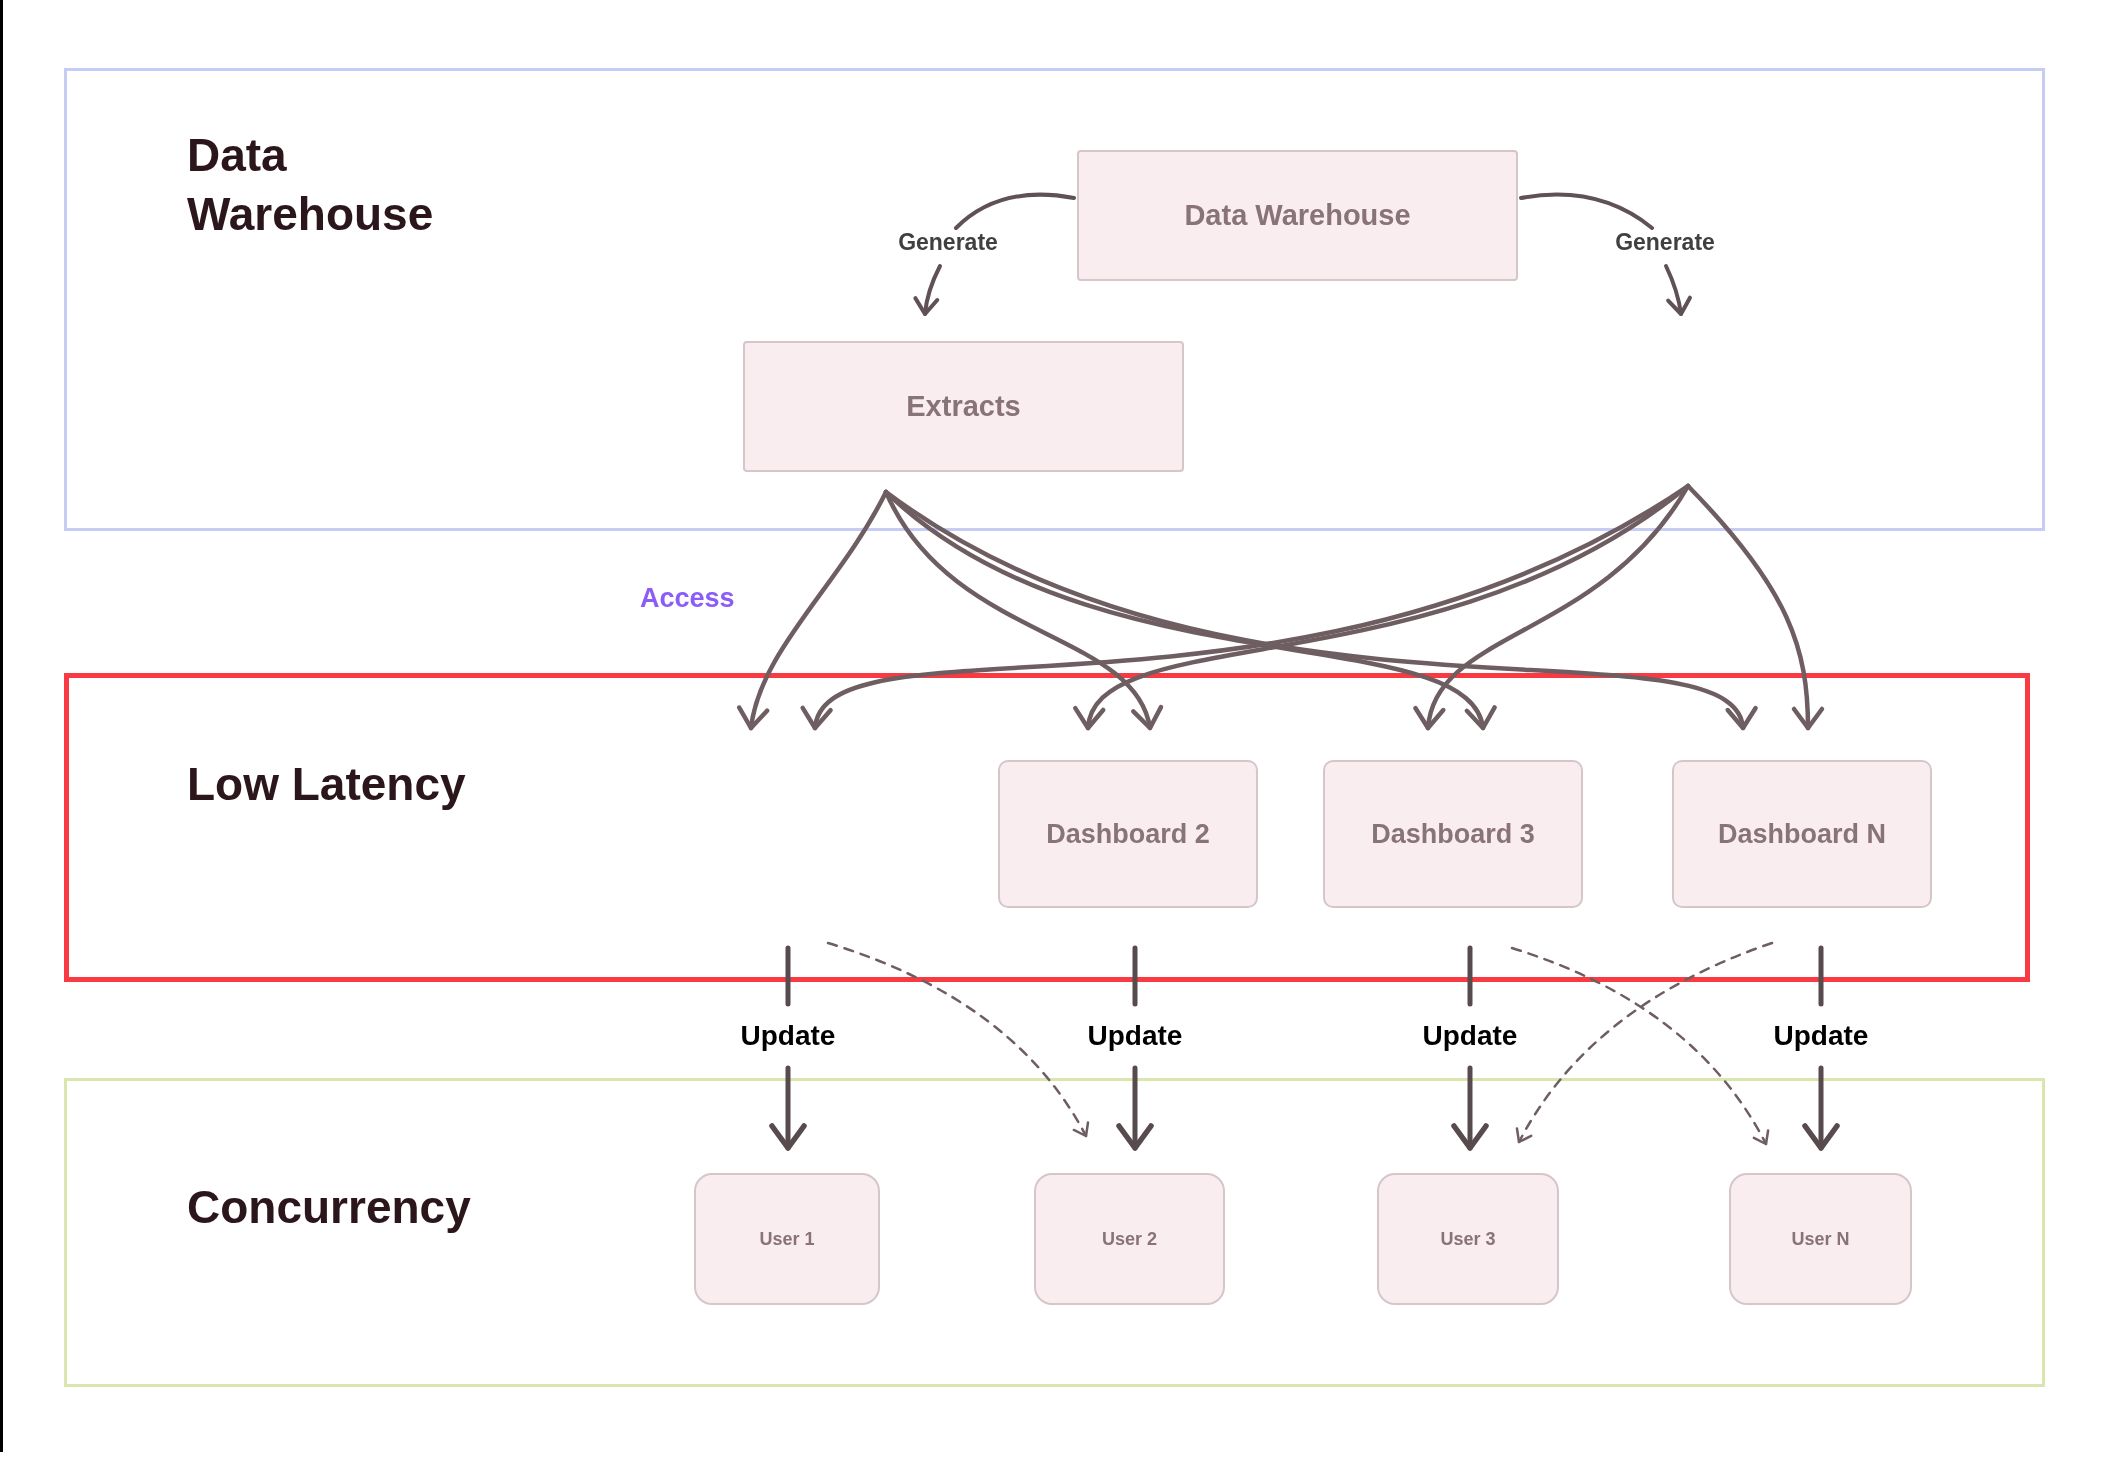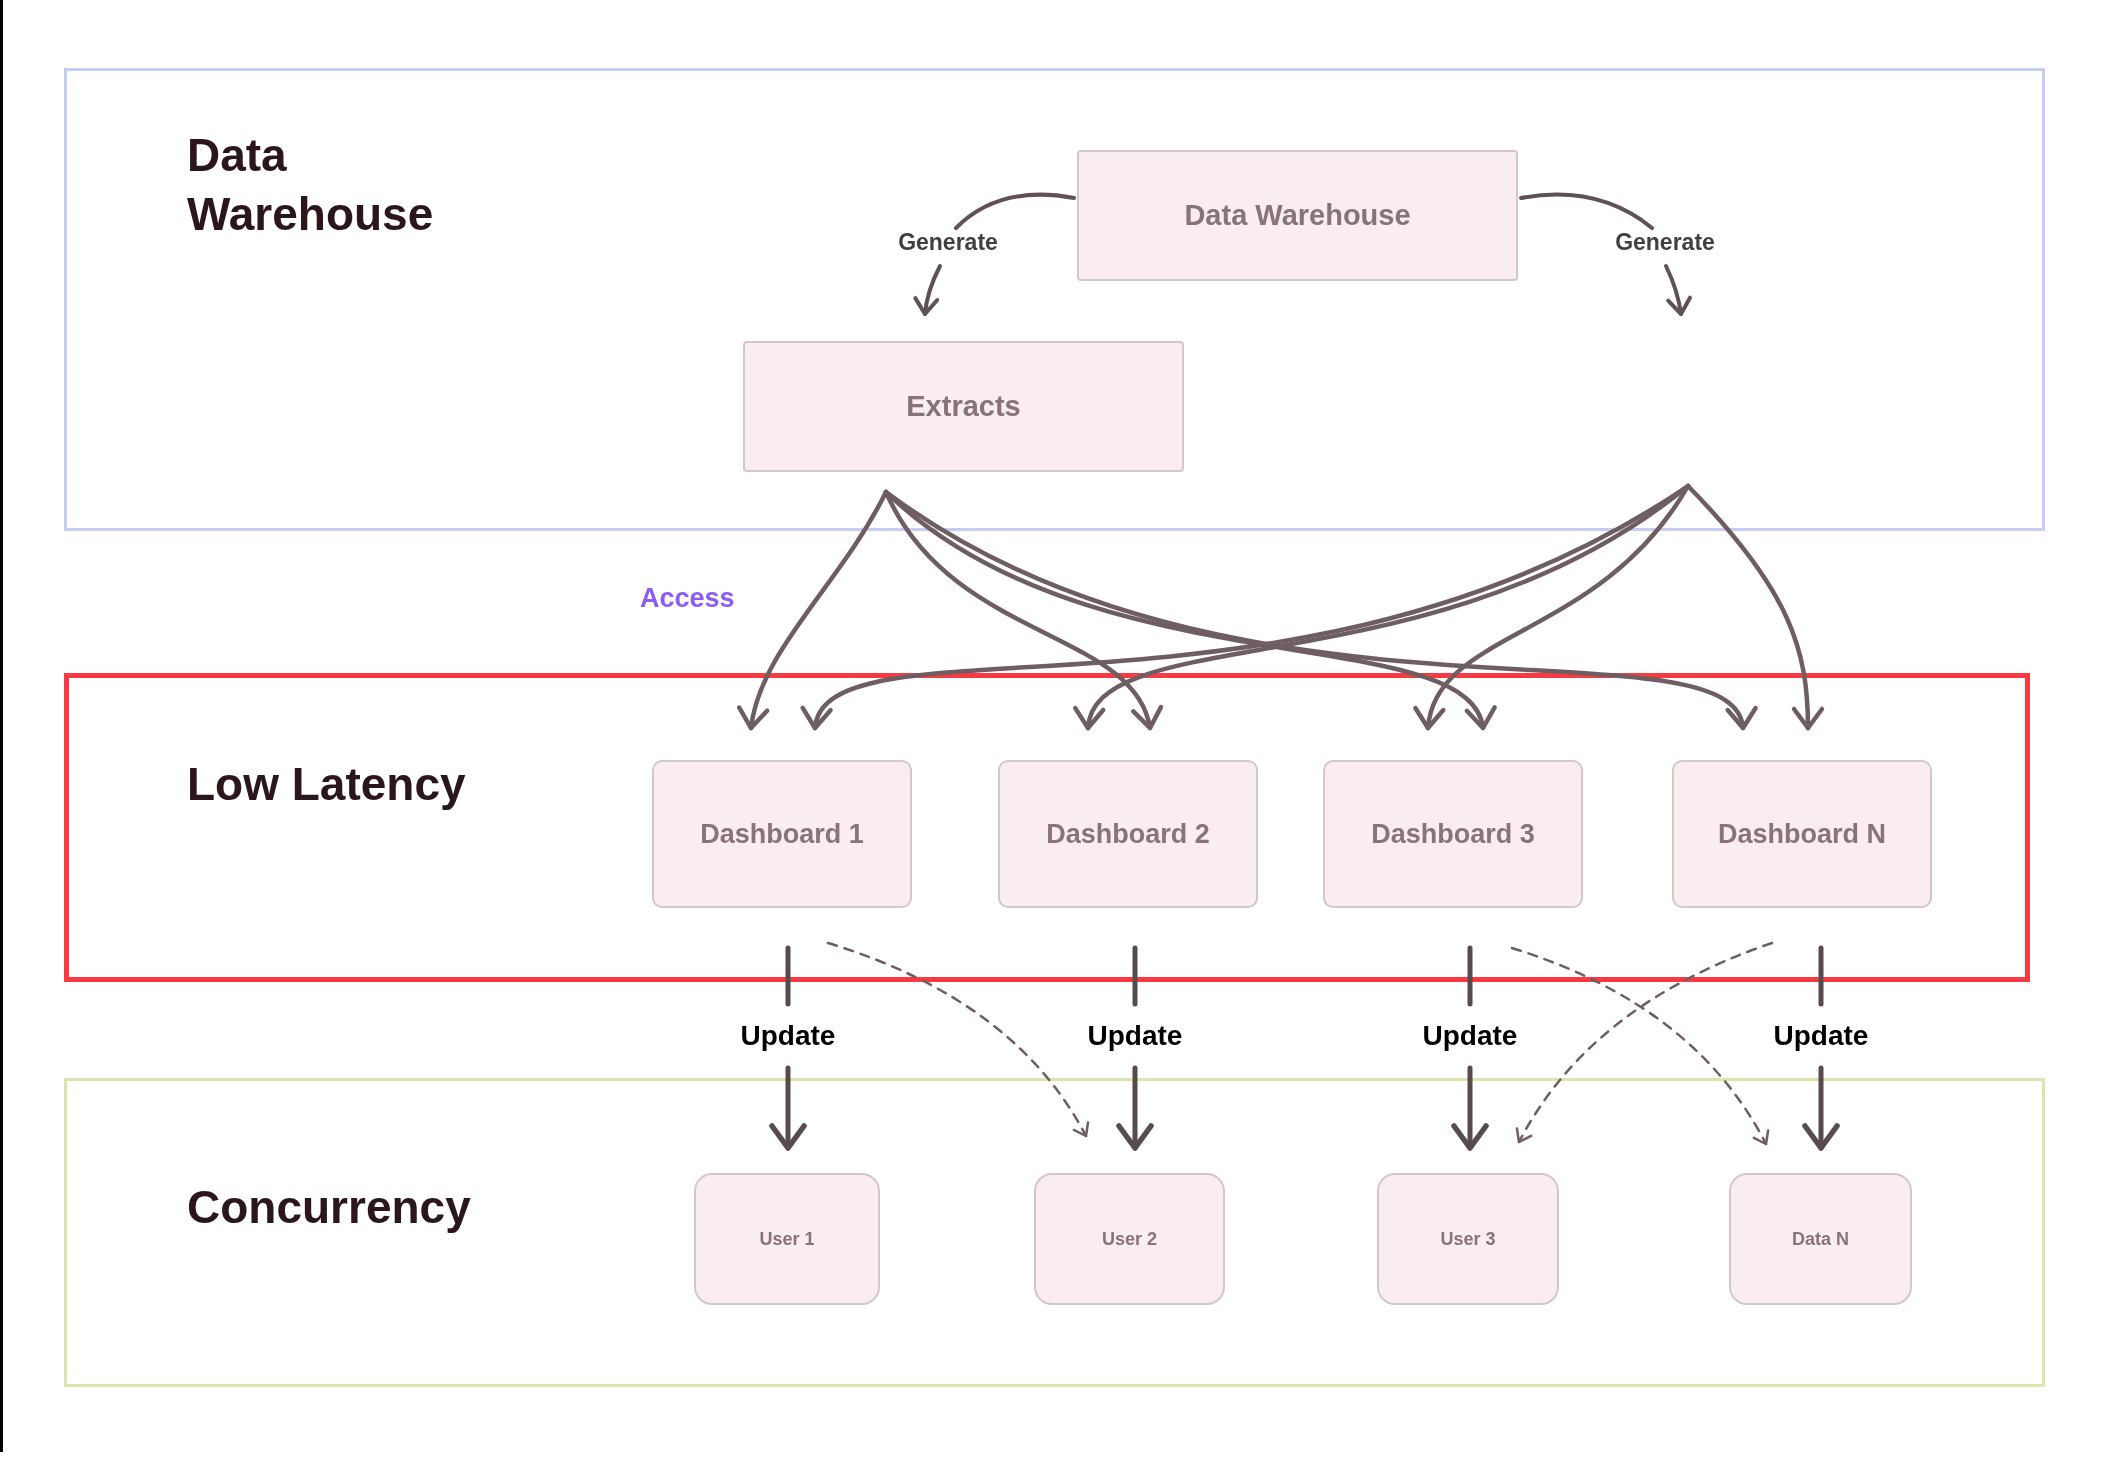--- a/index.html
+++ b/index.html
@@ -109,29 +109,28 @@
     </g>
   </svg>
 
   <div class="sec-title" id="t-dw">Data Warehouse</div>
   <div class="sec-title" id="t-ll">Low Latency</div>
   <div class="sec-title" id="t-cc">Concurrency</div>
 
   <div class="node" id="n-dw">Data Warehouse</div>
   <div class="node" id="n-ex">Extracts</div>
 
-  <div class="node dash-node" id="n-d1">Dashboard 1</div>
   <div class="node dash-node" id="n-d2">Dashboard 2</div>
   <div class="node dash-node" id="n-d3">Dashboard 3</div>
   <div class="node dash-node" id="n-dn">Dashboard N</div>
 
   <div class="node user-node" id="n-u1">User 1</div>
   <div class="node user-node" id="n-u2">User 2</div>
   <div class="node user-node" id="n-u3">User 3</div>
-  <div class="node user-node" id="n-un">Data N</div>
+  <div class="node user-node" id="n-un">User N</div>
 
   <div class="edge-label gen-label" id="lbl-gen-l">Generate</div>
   <div class="edge-label gen-label" id="lbl-gen-r">Generate</div>
   <div class="edge-label" id="lbl-access">Access</div>
   <div class="edge-label upd-label" id="lbl-upd-1">Update</div>
   <div class="edge-label upd-label" id="lbl-upd-2">Update</div>
   <div class="edge-label upd-label" id="lbl-upd-3">Update</div>
   <div class="edge-label upd-label" id="lbl-upd-4">Update</div>
 
 </div>

